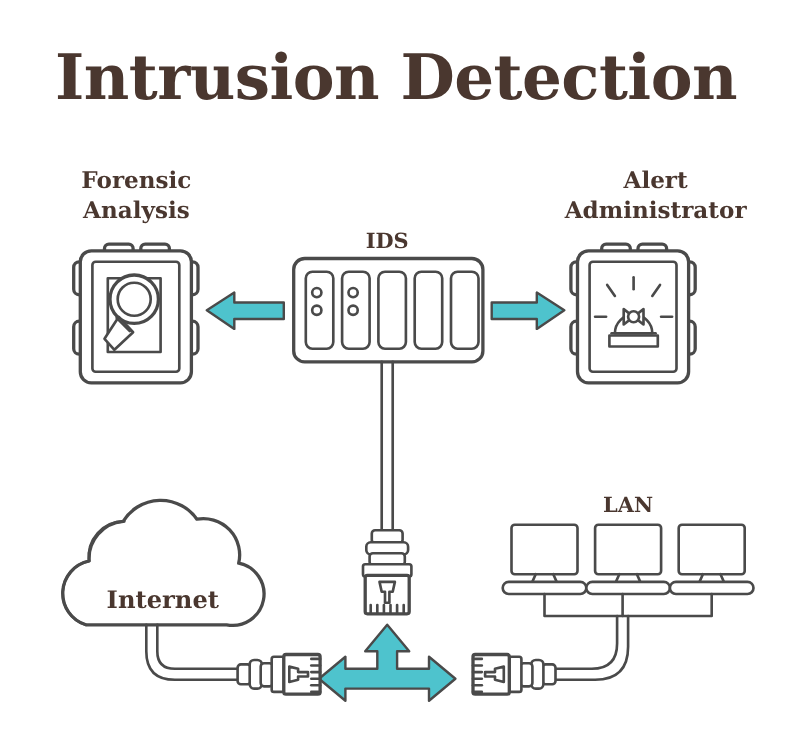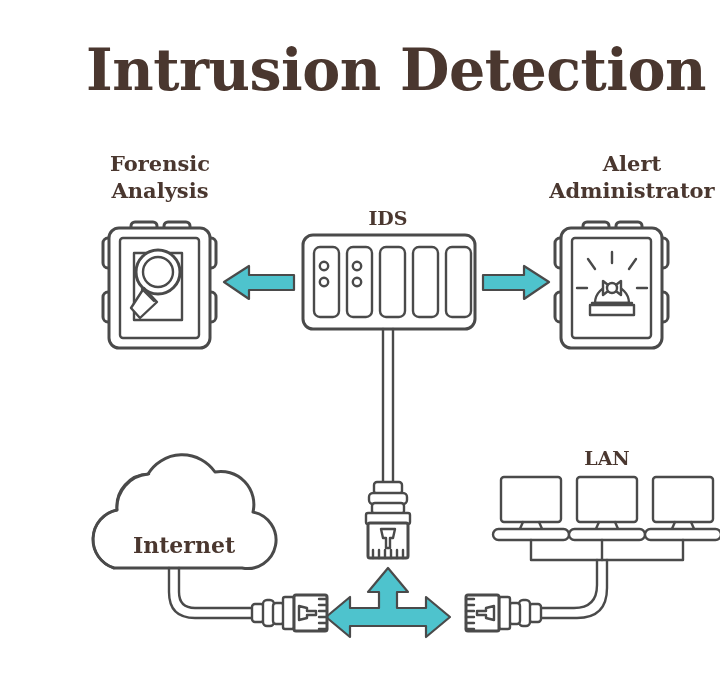--- a/index.html
+++ b/index.html
@@ -11,21 +11,20 @@
     width: 720px;
     height: 676px;
     overflow: hidden;
     font-family: "Liberation Serif", serif;
   }
   #diagram-root {
     position: relative;
     width: 608px;
     height: 676px;
     background: #ffffff;
-    margin-left: 36px;
   }
   svg#scene {
     display: block;
     width: 720px;
     height: 676px;
   }
   .stroke-line {
     fill: none;
     stroke: #4a4a4a;
     stroke-width: 3;

